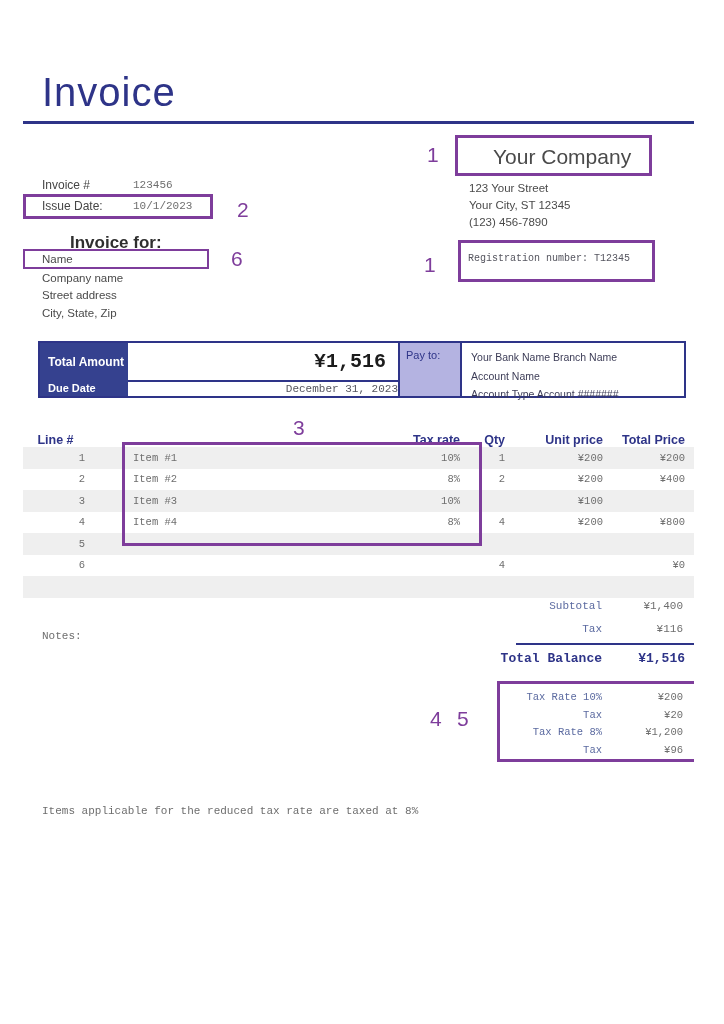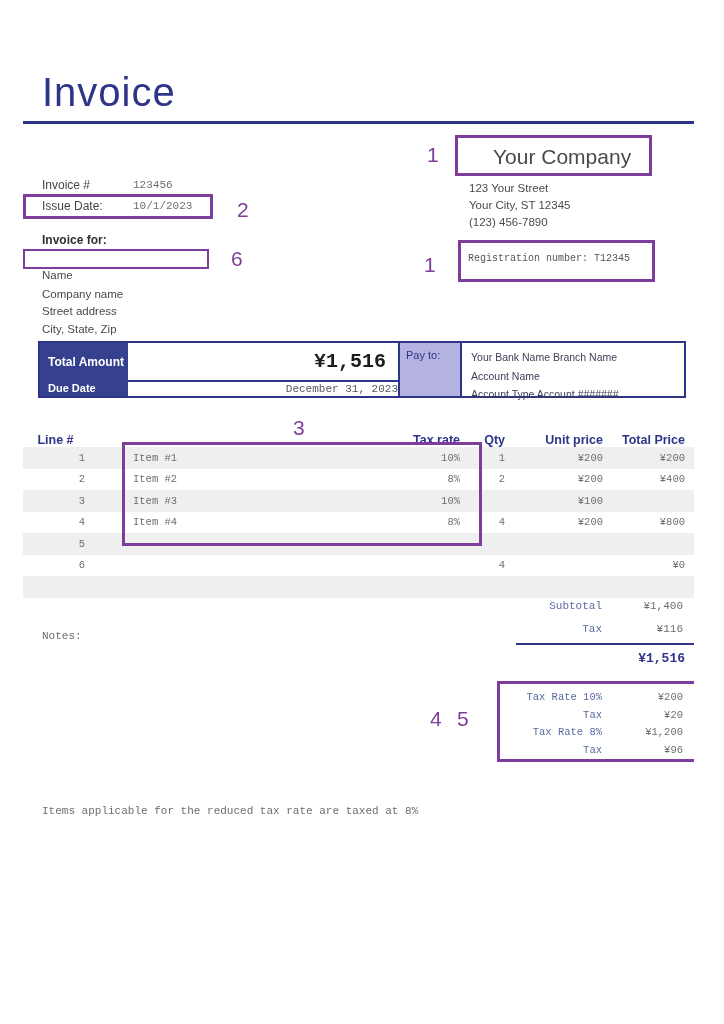--- a/index.html
+++ b/index.html
@@ -20,22 +20,22 @@
 
   
   .meta-label { font-size:12px; color:#454545; font-weight:500; }
   .meta-value { font-size:11px; color:#6e6e6e; }
 
   
   .company-name { font-size:21px; color:#4a4a4a; font-weight:500;margin-left:24px; }
   .addr-line { font-size:11.5px; color:#4a4a4a; line-height:17.5px; }
 
   
-  .billto-heading { font-size:12px; font-weight:700; color:#2f2f2f; }
-  .billto-line { font-size:11.5px; color:#4a4a4a; line-height:17.5px;margin-top:16px; }
+  .billto-heading { font-size:17px; font-weight:700; color:#2f2f2f;margin-left:28px; }
+  .billto-line { font-size:11.5px; color:#4a4a4a; line-height:17.5px; }
 
   
   .summary {
     left:38px; top:341px; width:648px; height:57px;
     border:2px solid #2e3488; display:grid;
     grid-template-columns:88px 272px 62px 1fr;
     grid-template-rows:37px 1fr;
   }
   .cell-navy { background:#35418f; color:#ffffff; font-weight:700; display:flex; align-items:center; padding-left:8px; }
   .cell-total-label { grid-column:1; grid-row:1; font-size:12px; }
@@ -206,20 +206,21 @@
   <div class="abs tot-row mono" style="top:600px;">
     <span class="tot-label">Subtotal</span>
     <span class="tot-value">¥1,400</span>
   </div>
   <div class="abs tot-row mono" style="top:623px;">
     <span class="tot-label">Tax</span>
     <span class="tot-value">¥116</span>
   </div>
   <div class="abs tot-rule"></div>
   <div class="abs tot-row mono" style="top:651px;">
+    <span class="tot-label tot-final-label">Total Balance</span>
     <span class="tot-value tot-final-value">¥1,516</span>
   </div>
 
   <div class="abs pnum" style="left:430px; top:707px;">4</div>
   <div class="abs pnum" style="left:457px; top:707px;">5</div>
   <div class="abs taxbox mono">
     <div class="tax-row">
       <span class="tax-label">Tax Rate 10%</span>
       <span class="tax-value">¥200</span>
     </div>

